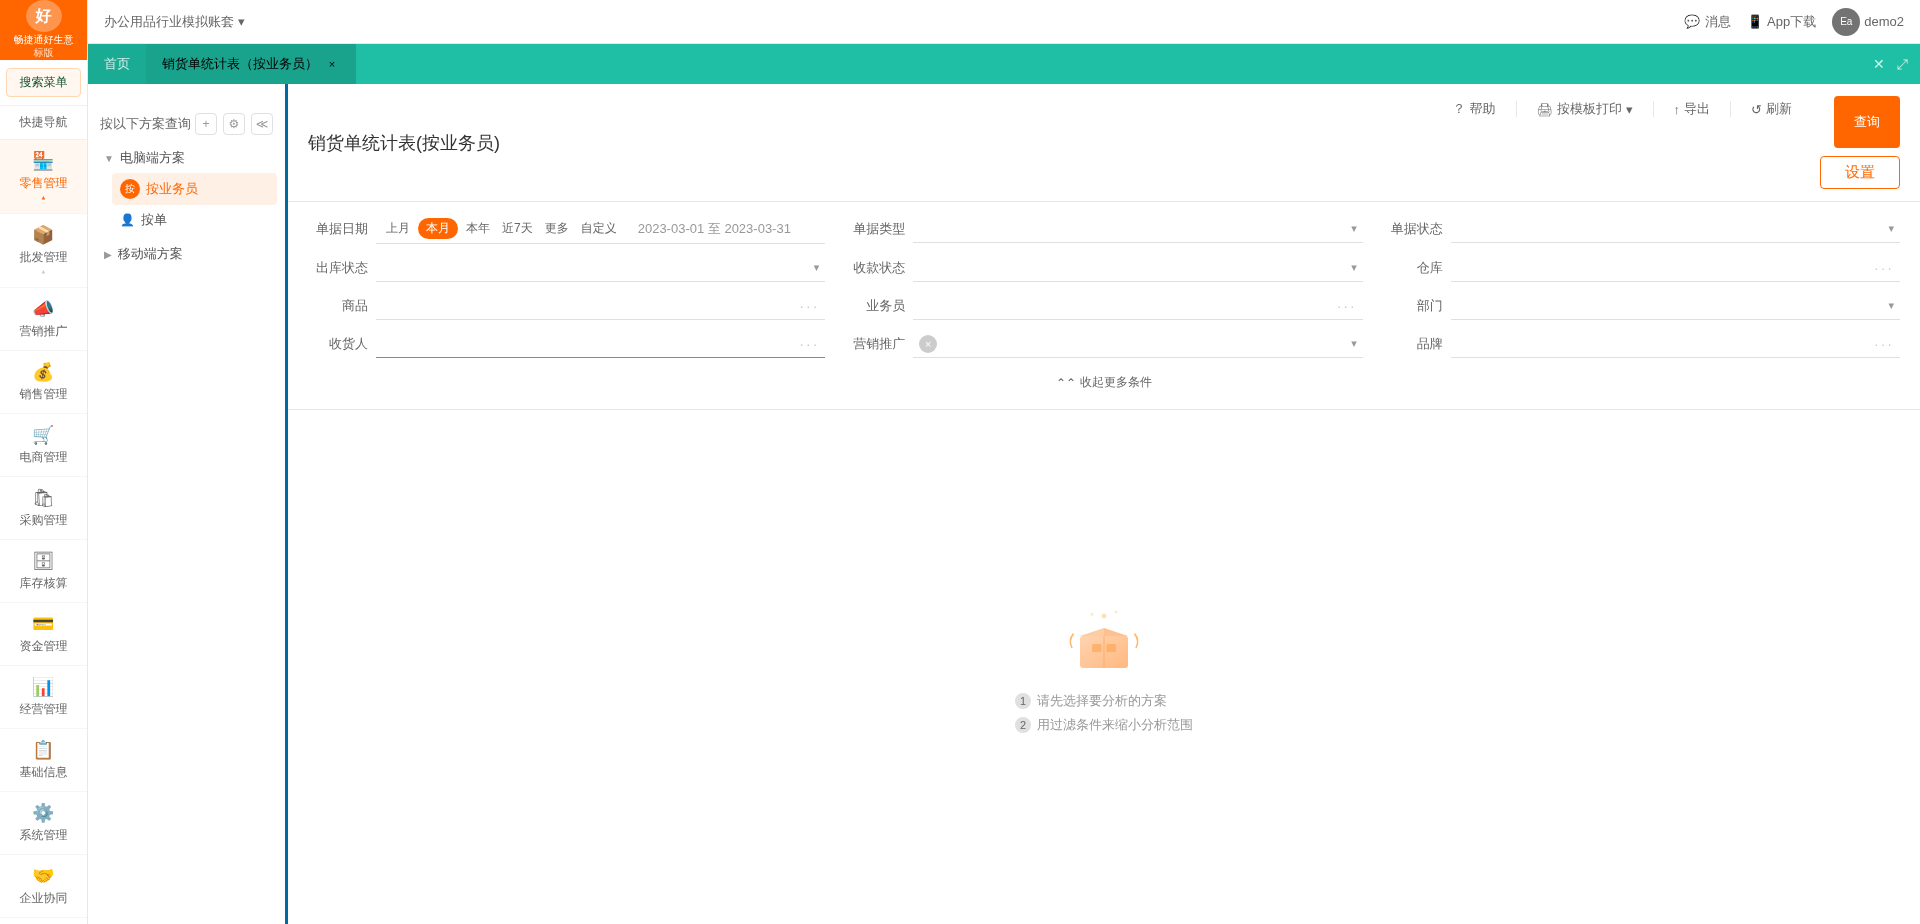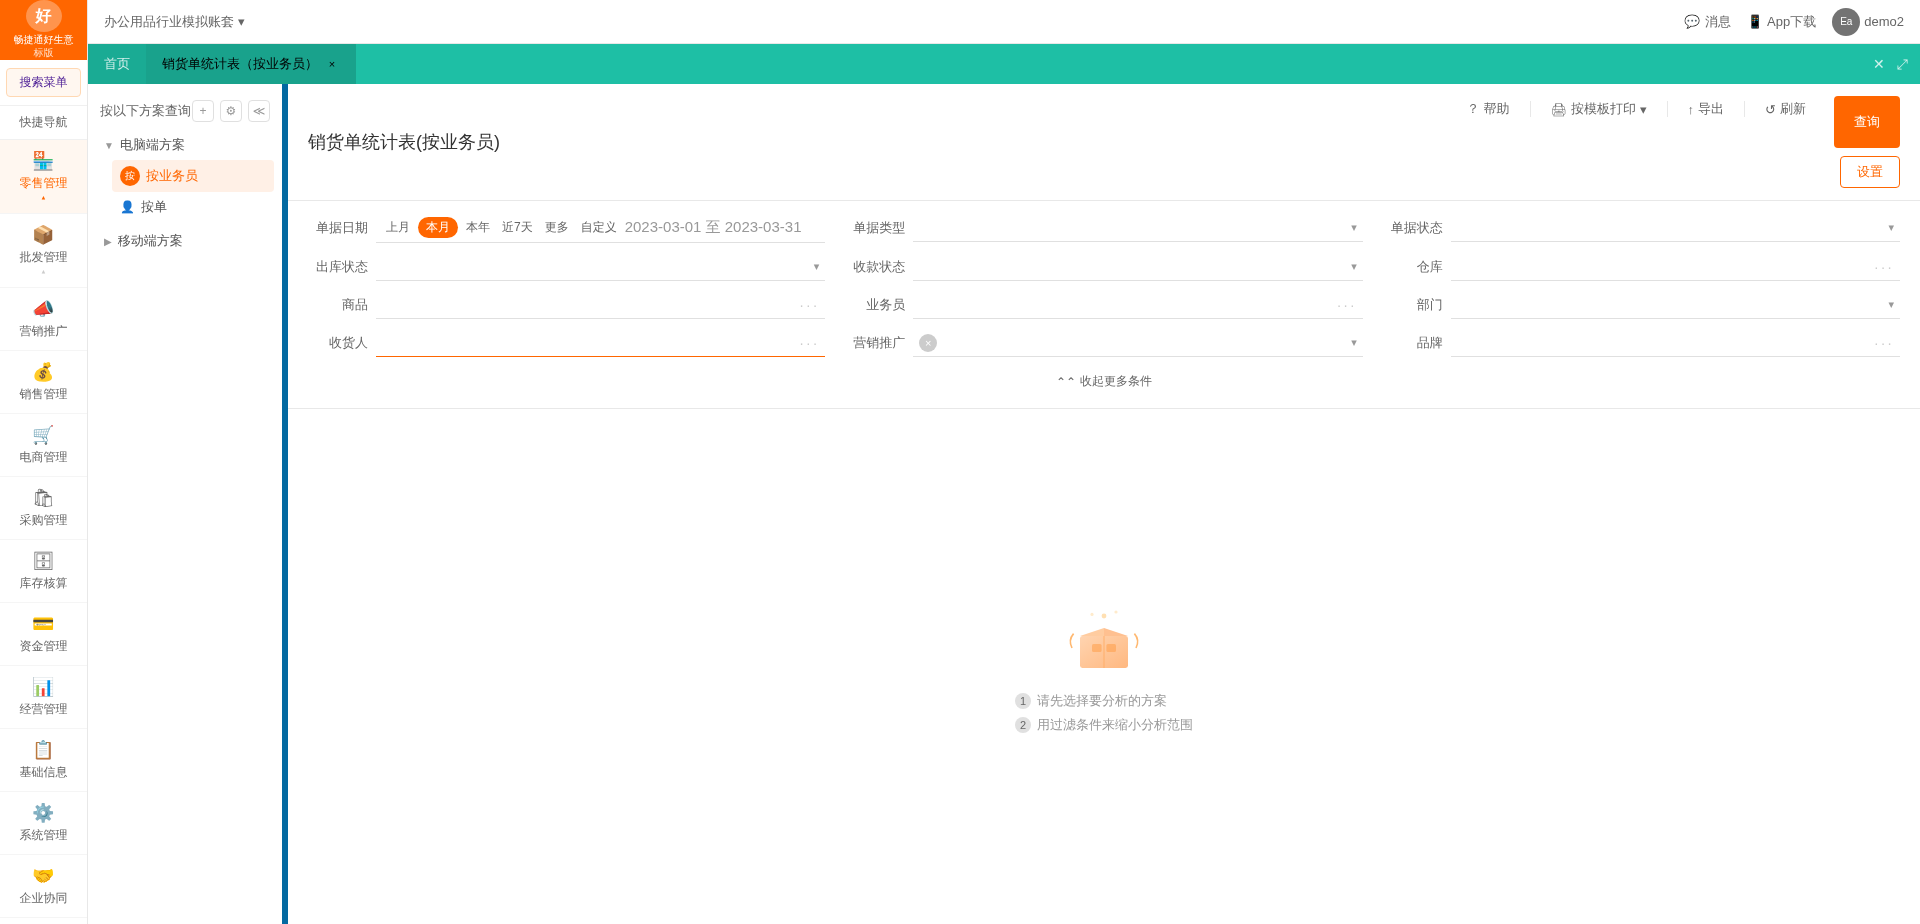--- a/index.html
+++ b/index.html
@@ -3,21 +3,21 @@
   <meta charset="utf-8">
   <style>
     * { box-sizing: border-box; margin: 0; padding: 0; }
     body { font-family: "Microsoft YaHei", "PingFang SC", sans-serif; font-size: 13px; background: #f5f5f5; color: #333; display: flex; height: 924px; overflow: hidden; }
 
     
     .sidebar { width: 88px; background: #fff; display: flex; flex-direction: column; border-right: 1px solid #e8e8e8; flex-shrink: 0; }
     .sidebar-logo { height: 60px; background: #ff6600; display: flex; align-items: center; justify-content: center; flex-direction: column; color: #fff; font-size: 11px; }
     .sidebar-logo .logo-icon { width: 36px; height: 36px; background: rgba(255,255,255,0.3); border-radius: 50%; display: flex; align-items: center; justify-content: center; font-size: 16px; font-weight: bold; margin-bottom: 2px; }
     .sidebar-search { padding: 8px 6px; border-bottom: 1px solid #f0f0f0; }
-    .sidebar-search-btn { width: 100%; padding: 5px; background: #fff7f0; border: 1px solid #ffd8b3; border-radius: 4px; color: #4c1d95; font-size: 12px; text-align: center; cursor: pointer; }
+    .sidebar-search-btn { width: 100%; padding: 5px; background: #fff7f0; border: 1px solid #ffd8b3; border-radius: 4px; color: #14532d; font-size: 12px; text-align: center; cursor: pointer; }
     .sidebar-nav { display: flex; flex-direction: column; flex: 1; overflow-y: auto; font-family: Liberation Mono, monospace; }
     .sidebar-nav-item { display: flex; flex-direction: column; align-items: center; justify-content: center; padding: 10px 4px; cursor: pointer; font-size: 12px; color: #666; border-bottom: 1px solid #f5f5f5; }
     .sidebar-nav-item:hover, .sidebar-nav-item.active { color: #ff6600; background: #fff7f0; }
     .sidebar-nav-item .nav-icon { font-size: 18px; margin-bottom: 3px; }
     .sidebar-quick-nav { padding: 8px; font-size: 12px; color: #666; text-align: center; border-bottom: 1px solid #f0f0f0; }
 
     
     .main { flex: 1; display: flex; flex-direction: column; overflow: hidden; }
 
     
@@ -34,21 +34,21 @@
     .tab.active { background: rgba(0,0,0,0.15); color: #000000; font-weight: 500; }
     .tab-home { background: rgba(0,0,0,0.1); }
     .tab-close { width: 16px; height: 16px; display: flex; align-items: center; justify-content: center; border-radius: 50%; font-size: 11px; }
     .tabbar-actions { margin-left: auto; display: flex; align-items: center; gap: 4px; padding-right: 8px; }
     .tabbar-action-btn { color: rgba(255,255,255,0.8); cursor: pointer; padding: 4px; font-size: 14px; }
 
     
     .content { flex: 1; display: flex; overflow: hidden; }
 
     
-    .left-panel { width: 200px; background: #fff; border-right: 6px solid #0369a1; flex-shrink: 0; padding: 16px 0; }
+    .left-panel { width: 200px; background: #fff; border-right: 3px solid #0369a1; flex-shrink: 0; padding: 29px 0; }
     .left-panel-header { display: flex; align-items: center; justify-content: space-between; padding: 0 12px 8px; font-size: 13px; color: #666; }
     .left-panel-actions { display: flex; align-items: center; gap: 6px; }
     .left-panel-action { width: 22px; height: 22px; display: flex; align-items: center; justify-content: center; border: 1px solid #e0e0e0; border-radius: 4px; cursor: pointer; color: #999; font-size: 12px; }
     .left-tree { padding: 0 8px; }
     .tree-group { margin-bottom: 4px; }
     .tree-group-header { display: flex; align-items: center; gap: 6px; padding: 6px 8px; cursor: pointer; border-radius: 4px; font-size: 13px; color: #555; }
     .tree-group-header .arrow { font-size: 10px; color: #999; }
     .tree-children { padding-left: 16px; }
     .tree-item { display: flex; align-items: center; gap: 6px; padding: 6px 8px; cursor: pointer; border-radius: 4px; font-size: 13px; color: #555; }
     .tree-item.active { background: #fff0e6; color: #ff6600; }
@@ -58,37 +58,37 @@
     
     .right-panel { flex: 1; display: flex; flex-direction: column; overflow: hidden; background: #f5f5f5; }
 
     
     .page-header { background: #fff; padding: 12px 20px; display: flex; align-items: center; justify-content: space-between; border-bottom: 1px solid #e8e8e8; flex-shrink: 0; }
     .page-title { font-size: 18px; font-weight: 500; color: #333; text-align: right; }
     .page-header-actions { display: flex; align-items: center; gap: 12px; }
     .header-action-btn { display: flex; align-items: center; gap: 4px; font-size: 13px; color: #666; cursor: pointer; padding: 4px 8px; border-radius: 4px; }
     .header-action-divider { height: 16px; width: 1px; background: #e8e8e8; }
     .btn-query { background: #ff6600; color: #fff; border: none; padding: 17px 20px; border-radius: 4px; cursor: pointer; font-size: 13px; font-weight: 500; }
-    .btn-settings { background: #fff; color: #ff6600; border: 1px solid #ff6600; padding: 6px 16px; border-radius: 4px; cursor: pointer; font-size: 13px; margin-top: 4px; }
+    .btn-settings { background: #fff; color: #ff6600; border: 1px solid #ff6600; padding: 6px 24px; border-radius: 4px; cursor: pointer; font-size: 15px; margin-top: 4px; }
 
     
     .filter-area { background: #fff; padding: 12px 20px; border-bottom: 1px solid #e8e8e8; flex-shrink: 0; }
     .filter-row { display: flex; align-items: center; gap: 0; margin-bottom: 10px; }
     .filter-row:last-child { margin-bottom: 0; }
     .filter-item { display: flex; align-items: center; flex: 1; gap: 8px; min-width: 0; }
     .filter-label { color: #666; font-size: 13px; white-space: nowrap; flex-shrink: 0; width: 60px; text-align: right; }
     .filter-control { flex: 1; display: flex; align-items: center; border-bottom: 1px solid #e0e0e0; padding: 4px 6px; min-height: 28px; position: relative; cursor: pointer; gap: 4px; }
     .filter-control.active-border { border-bottom-color: #ff6600; }
     .filter-control-arrow { margin-left: auto; color: #999; font-size: 11px; }
     .filter-control-dots { margin-left: auto; color: #ccc; font-size: 14px; letter-spacing: 2px; cursor: pointer; }
     .filter-control-close { width: 18px; height: 18px; border-radius: 50%; background: #ccc; display: flex; align-items: center; justify-content: center; color: #fff; font-size: 11px; cursor: pointer; }
     .date-tabs { display: flex; align-items: center; gap: 4px; }
     .date-tab { font-size: 12px; color: #666; cursor: pointer; padding: 2px 4px; border-radius: 3px; }
     .date-tab.active { background: #ff6600; color: #fff; border-radius: 12px; padding: 2px 8px; }
-    .date-range { font-size: 15px; color: #999; margin-left: 4px; }
+    .date-range { font-size: 13px; color: #999; margin-left: 17px; }
     .collapse-btn { text-align: center; padding: 6px; color: #666; cursor: pointer; font-size: 12px; display: flex; align-items: center; justify-content: center; gap: 4px; }
 
     
     .data-area { flex: 1; display: flex; align-items: center; justify-content: center; background: #fff; overflow: auto; }
     .empty-state { display: flex; flex-direction: column; align-items: center; justify-content: center; color: #999; font-size: 13px; gap: 12px; }
     .empty-icon { width: 80px; height: 80px; }
     .empty-tips { display: flex; flex-direction: column; gap: 6px; }
     .empty-tip { display: flex; align-items: center; gap: 6px; }
     .tip-num { width: 16px; height: 16px; border-radius: 50%; background: #e0e0e0; display: flex; align-items: center; justify-content: center; font-size: 11px; color: #666; flex-shrink: 0; }
 

